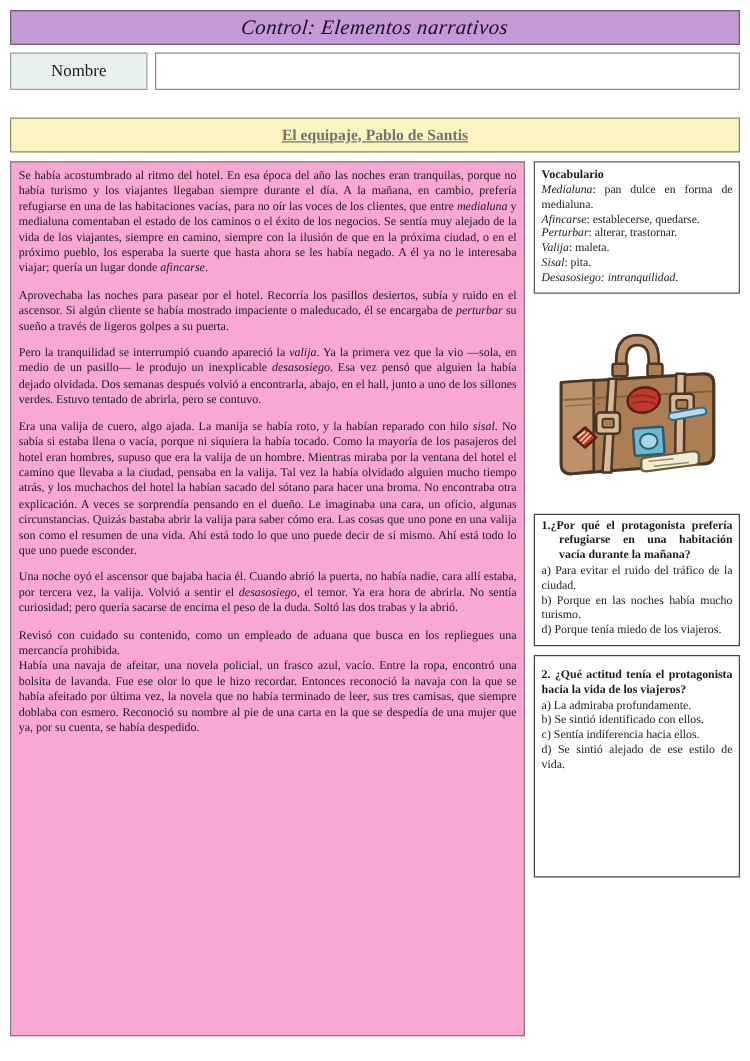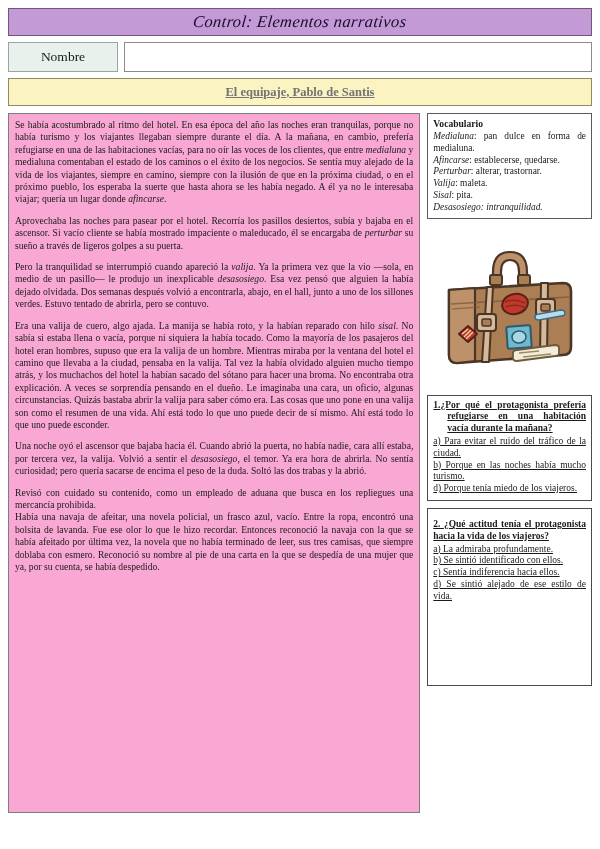--- a/index.html
+++ b/index.html
@@ -37,21 +37,21 @@
     color: #1a0b2e;
     letter-spacing: 0.4px;
     transform: skewX(-6deg);
     white-space: nowrap;
   }
 
   
   .name-row {
     display: flex;
     gap: 6px;
-    margin-bottom: 6px;
+    margin-bottom: 22px;
     align-items: center;
   }
   .name-label-box {
     width: 110px;
     height: 30px;
     background: #e9f1ed;
     border: 1px solid #9aa5a0;
     display: flex;
     align-items: center;
     justify-content: center;
@@ -142,21 +142,20 @@
     align-items: center;
     padding: 4px 0 2px 0;
     background: #fff;
   }
 
   
   .q-box {
     border: 1px solid #4a4a4a;
     padding: 4px 5px 5px 5px;
     background: #fff;
-    text-decoration: underline;
   }
   .q-stem {
     font-weight: bold;
     font-size: 9.5px;
     line-height: 11.8px;
     text-align: justify;
     margin: 0 0 1px 0;
   }
   .q-stem.hanging {
     padding-left: 14px;
@@ -189,21 +188,21 @@
 
   <div class="title-band">
     <span class="title-band-text">El equipaje, Pablo de Santis</span>
   </div>
 
   <div class="columns">
 
     <div class="passage-box">
       <div id="passage-slot">
           <p><span>Se había acostumbrado al ritmo del hotel. En esa época del año las noches eran tranquilas, porque no había turismo y los viajantes llegaban siempre durante el día. A la mañana, en cambio, prefería refugiarse en una de las habitaciones vacías, para no oír las voces de los clientes, que entre </span><i>medialuna</i><span> y medialuna comentaban el estado de los caminos o el éxito de los negocios. Se sentía muy alejado de la vida de los viajantes, siempre en camino, siempre con la ilusión de que en la próxima ciudad, o en el próximo pueblo, los esperaba la suerte que hasta ahora se les había negado. A él ya no le interesaba viajar; quería un lugar donde </span><i>afincarse</i><span>.</span></p>
-          <p><span>Aprovechaba las noches para pasear por el hotel. Recorría los pasillos desiertos, subía y bajaba en el ascensor. Si vacío cliente se había mostrado impaciente o maleducado, él se encargaba de </span><i>perturbar</i><span> su sueño a través de ligeros golpes a su puerta.</span></p>
+          <p><span>Aprovechaba las noches para pasear por el hotel. Recorría los pasillos desiertos, subía y ruido en el ascensor. Si algún cliente se había mostrado impaciente o maleducado, él se encargaba de </span><i>perturbar</i><span> su sueño a través de ligeros golpes a su puerta.</span></p>
           <p><span>Pero la tranquilidad se interrumpió cuando apareció la </span><i>valija</i><span>. Ya la primera vez que la vio —sola, en medio de un pasillo— le produjo un inexplicable </span><i>desasosiego</i><span>. Esa vez pensó que alguien la había dejado olvidada. Dos semanas después volvió a encontrarla, abajo, en el hall, junto a uno de los sillones verdes. Estuvo tentado de abrirla, pero se contuvo.</span></p>
           <p><span>Era una valija de cuero, algo ajada. La manija se había roto, y la habían reparado con hilo </span><i>sisal</i><span>. No sabía si estaba llena o vacía, porque ni siquiera la había tocado. Como la mayoría de los pasajeros del hotel eran hombres, supuso que era la valija de un hombre. Mientras miraba por la ventana del hotel el camino que llevaba a la ciudad, pensaba en la valija. Tal vez la había olvidado alguien mucho tiempo atrás, y los muchachos del hotel la habían sacado del sótano para hacer una broma. No encontraba otra explicación. A veces se sorprendía pensando en el dueño. Le imaginaba una cara, un oficio, algunas circunstancias. Quizás bastaba abrir la valija para saber cómo era. Las cosas que uno pone en una valija son como el resumen de una vida. Ahí está todo lo que uno puede decir de sí mismo. Ahí está todo lo que uno puede esconder.</span></p>
           <p><span>Una noche oyó el ascensor que bajaba hacia él. Cuando abrió la puerta, no había nadie, cara allí estaba, por tercera vez, la valija. Volvió a sentir el </span><i>desasosiego</i><span>, el temor. Ya era hora de abrirla. No sentía curiosidad; pero quería sacarse de encima el peso de la duda. Soltó las dos trabas y la abrió.</span></p>
           <p class="tight"><span>Revisó con cuidado su contenido, como un empleado de aduana que busca en los repliegues una mercancía prohibida.</span></p>
           <p><span>Había una navaja de afeitar, una novela policial, un frasco azul, vacío. Entre la ropa, encontró una bolsita de lavanda. Fue ese olor lo que le hizo recordar. Entonces reconoció la navaja con la que se había afeitado por última vez, la novela que no había terminado de leer, sus tres camisas, que siempre doblaba con esmero. Reconoció su nombre al pie de una carta en la que se despedía de una mujer que ya, por su cuenta, se había despedido.</span></p>
         </div>
     </div>
 
     <div class="side-col">
 

